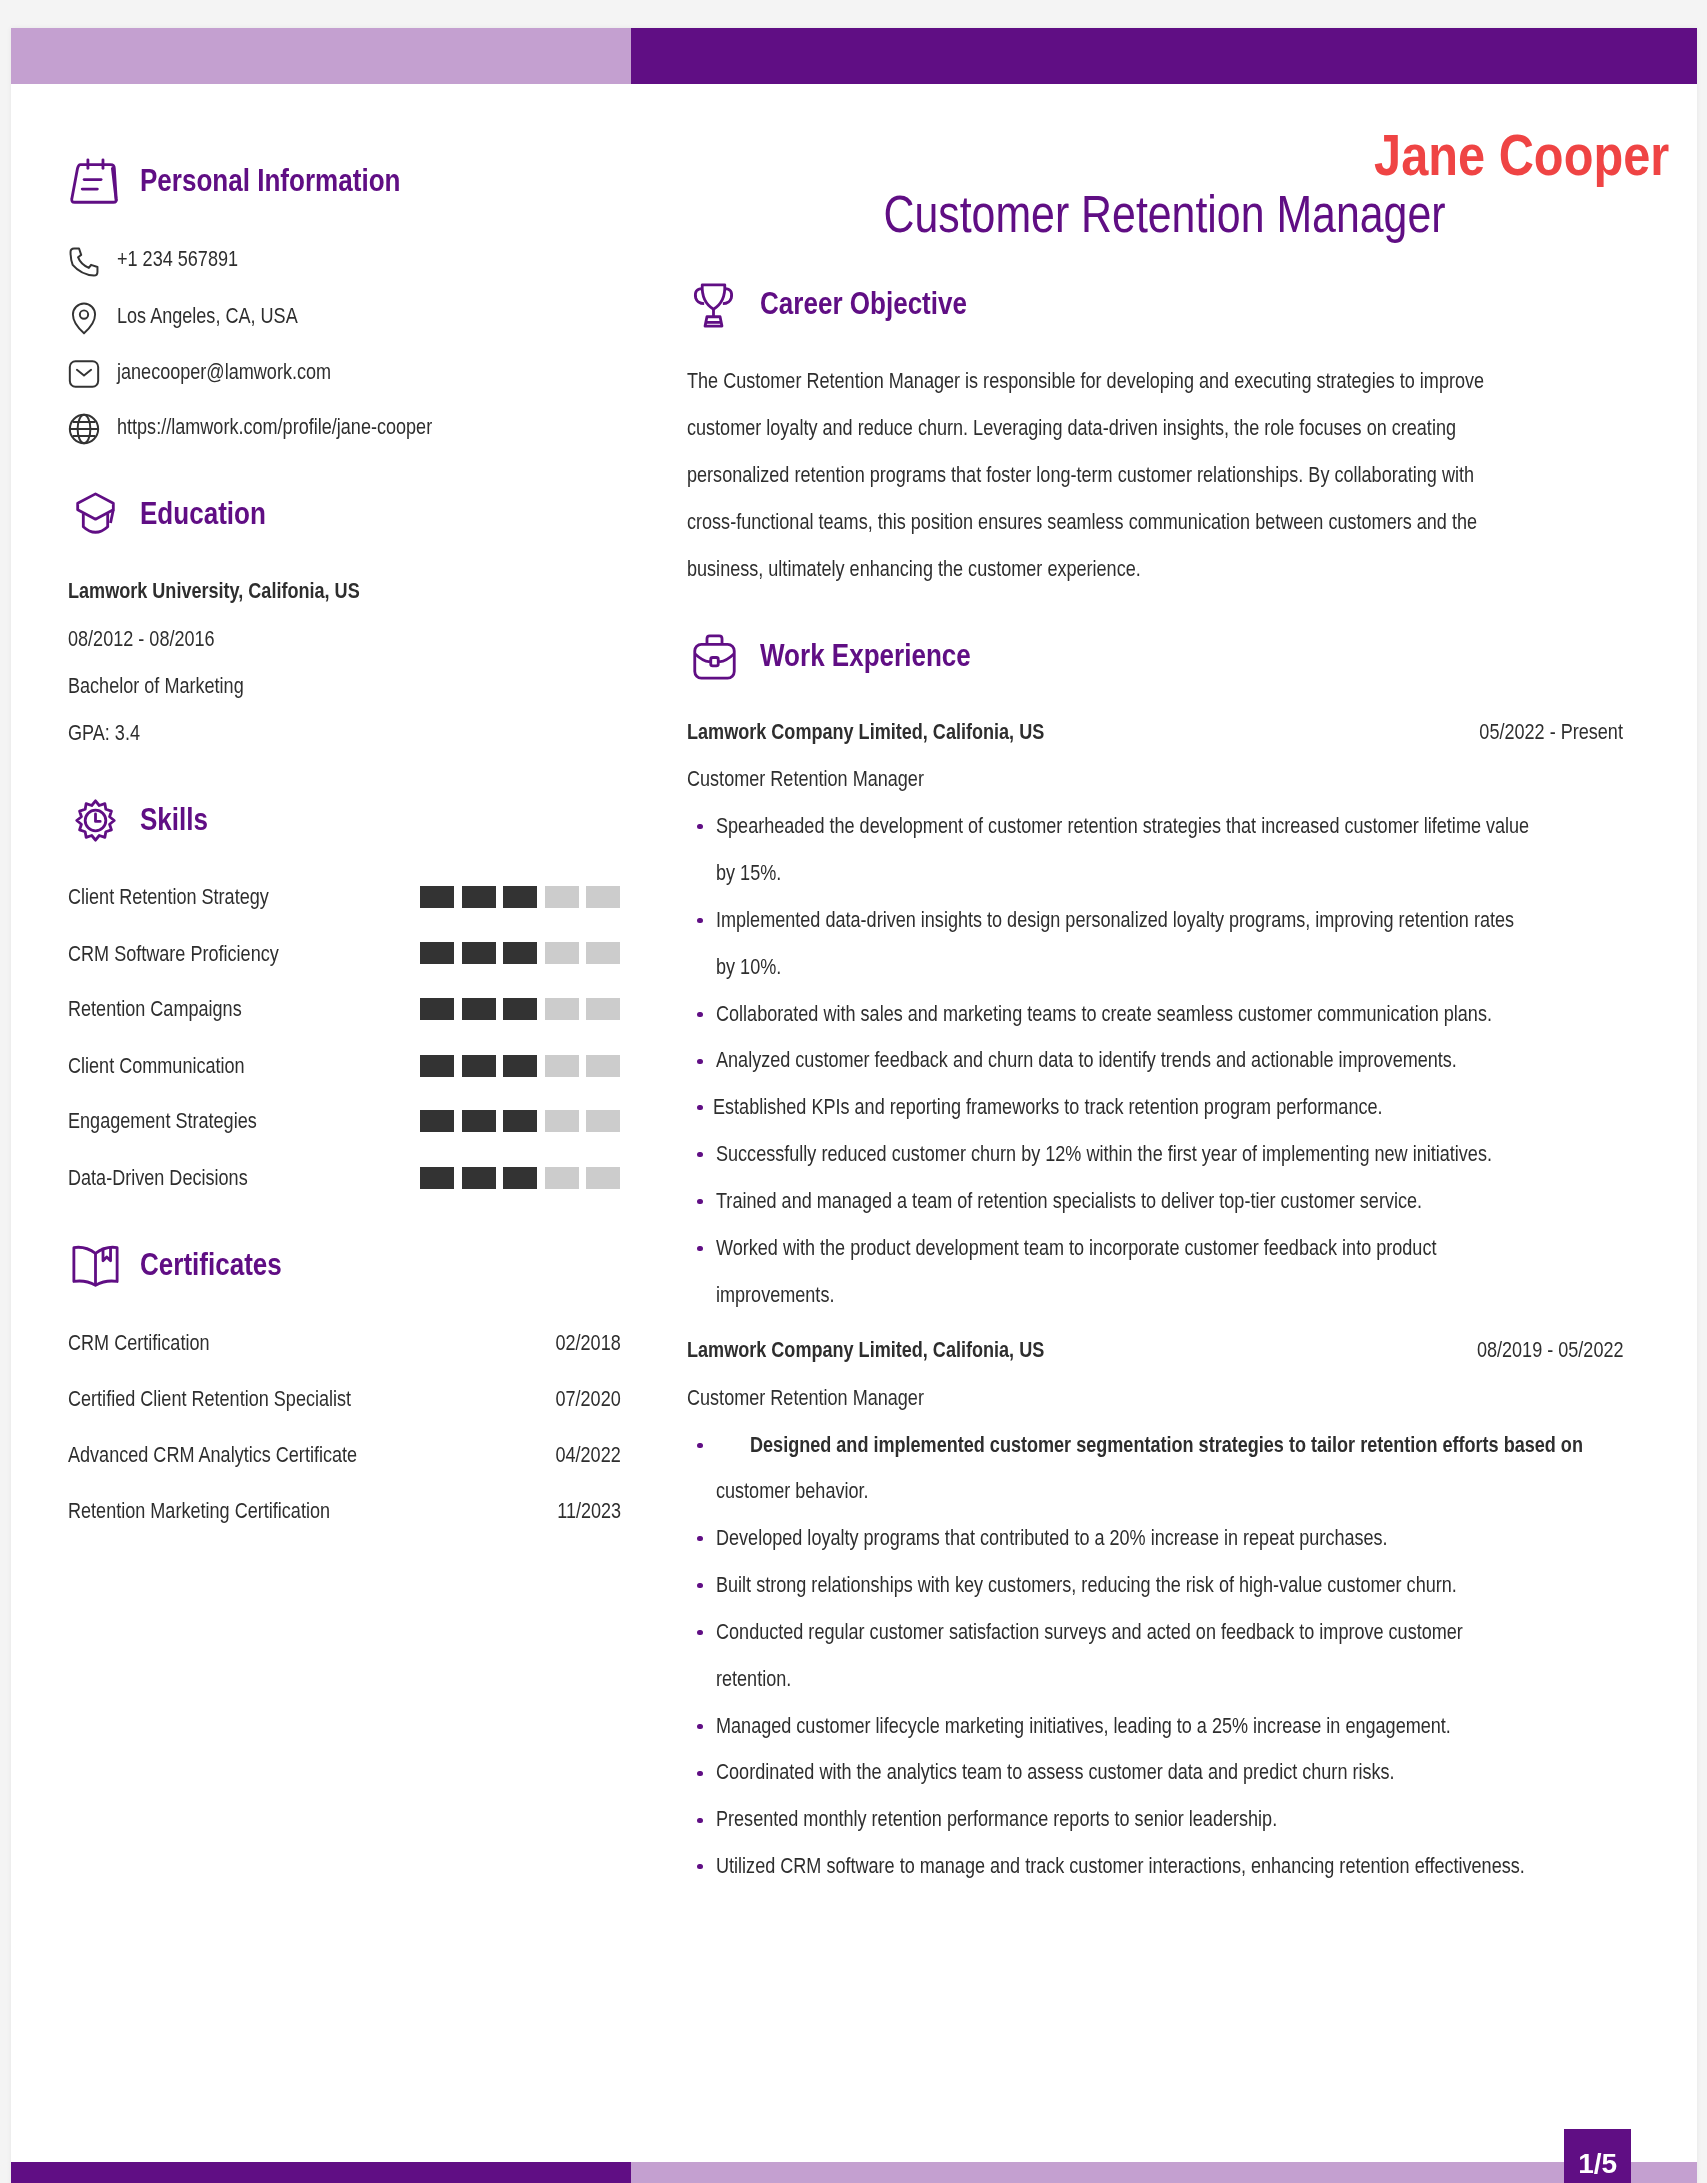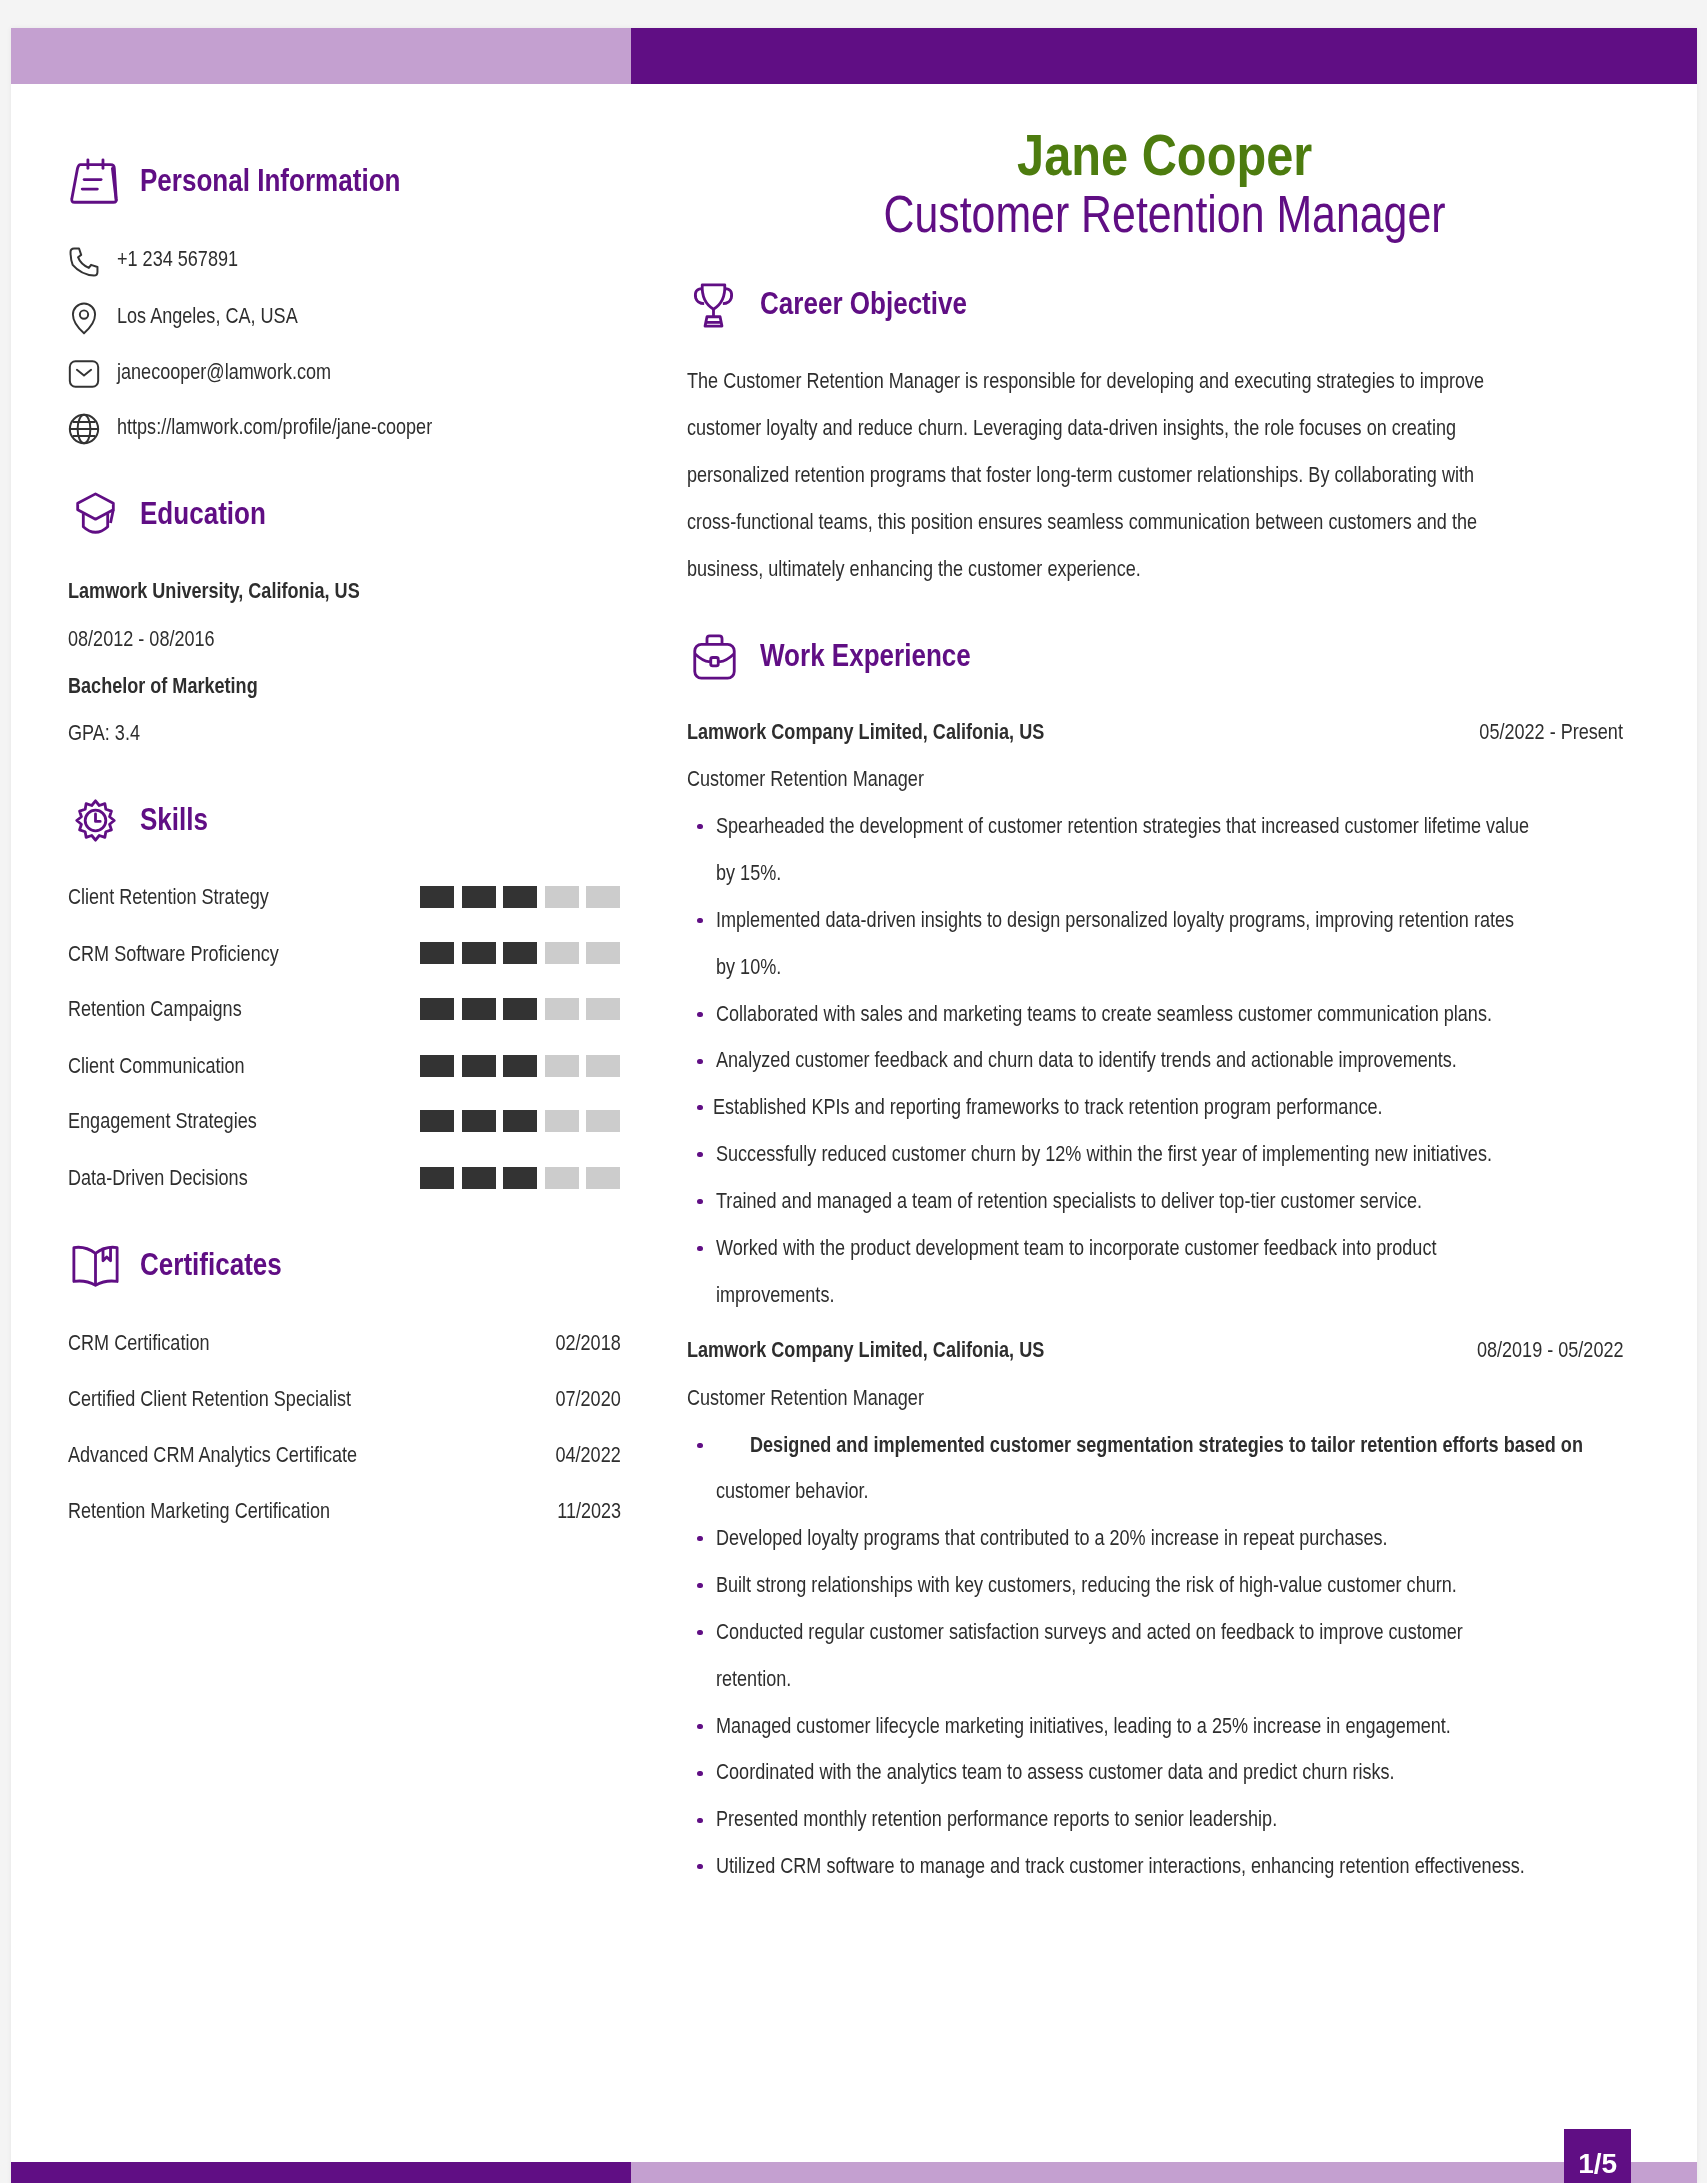--- a/index.html
+++ b/index.html
@@ -102,21 +102,21 @@
   </div>
   <div class="abs sec-title" style="left:129px;top:467px;">
     <span class="narrow">Education</span>
   </div>
   <div class="abs txt bold" style="left:57px;top:549px;text-align:right;">
     <span class="narrow">Lamwork University, Califonia, US</span>
   </div>
   <div class="abs txt" style="left:57px;top:597px;">
     <span class="narrow">08/2012 - 08/2016</span>
   </div>
-  <div class="abs txt" style="left:57px;top:644px;font-weight:bold;">
+  <div class="abs txt" style="left:57px;top:644px;">
     <span class="narrow">Bachelor of Marketing</span>
   </div>
   <div class="abs txt" style="left:57px;top:691px;">
     <span class="narrow">GPA: 3.4</span>
   </div>
 
   <div class="icon" style="left:62px;top:770px;">
     <svg width="45" height="45" viewBox="0 0 48 48" fill="none" stroke="#600e84" stroke-width="3" stroke-linejoin="round" stroke-linecap="round">
       <path d="M24 3 L28 8 L34 6 L35 12 L41 14 L39 20 L44 24 L39 28 L41 34 L35 36 L34 42 L28 40 L24 45 L20 40 L14 42 L13 36 L7 34 L9 28 L4 24 L9 20 L7 14 L13 12 L14 6 L20 8 Z"></path>
       <circle cx="24" cy="24" r="11"></circle>
@@ -193,21 +193,21 @@
       <div class="abs txt" style="left:57px;top:1301px;"><span class="narrow">CRM Certification</span></div>
       <div class="abs txt" style="right:1076px;top:1301px;"><span class="narrow-r">02/2018</span></div>
       <div class="abs txt" style="left:57px;top:1357px;"><span class="narrow">Certified Client Retention Specialist</span></div>
       <div class="abs txt" style="right:1076px;top:1357px;"><span class="narrow-r">07/2020</span></div>
       <div class="abs txt" style="left:57px;top:1413px;"><span class="narrow">Advanced CRM Analytics Certificate</span></div>
       <div class="abs txt" style="right:1076px;top:1413px;"><span class="narrow-r">04/2022</span></div>
       <div class="abs txt" style="left:57px;top:1469px;"><span class="narrow">Retention Marketing Certification</span></div>
       <div class="abs txt" style="right:1076px;top:1469px;"><span class="narrow-r">11/2023</span></div>
     </div>
 
-  <div class="abs" style="left:620px;width:1066px;top:94px;text-align:center;font-weight:bold;font-size:58px;line-height:66px;color:#4d7c0f;">
+  <div class="abs" style="left:620px;width:1066px;top:94px;text-align:right;font-weight:bold;font-size:58px;line-height:66px;color:#ef4444;">
     <span class="narrow-c">Jane Cooper</span>
   </div>
   <div class="abs" style="left:620px;width:1066px;top:157px;text-align:center;font-size:51px;line-height:60px;color:#600e84;">
     <span class="narrow-c">Customer Retention Manager</span>
   </div>
 
   <div class="icon" style="left:680px;top:253px;">
     <svg width="45" height="49" viewBox="0 0 48 52" fill="none" stroke="#600e84" stroke-width="3" stroke-linejoin="round">
       <path d="M12 4 H36 Q37 22 24 30 Q11 22 12 4 Z"></path>
       <path d="M12 8 Q3 8 5 18 Q7 24 14 24"></path>

